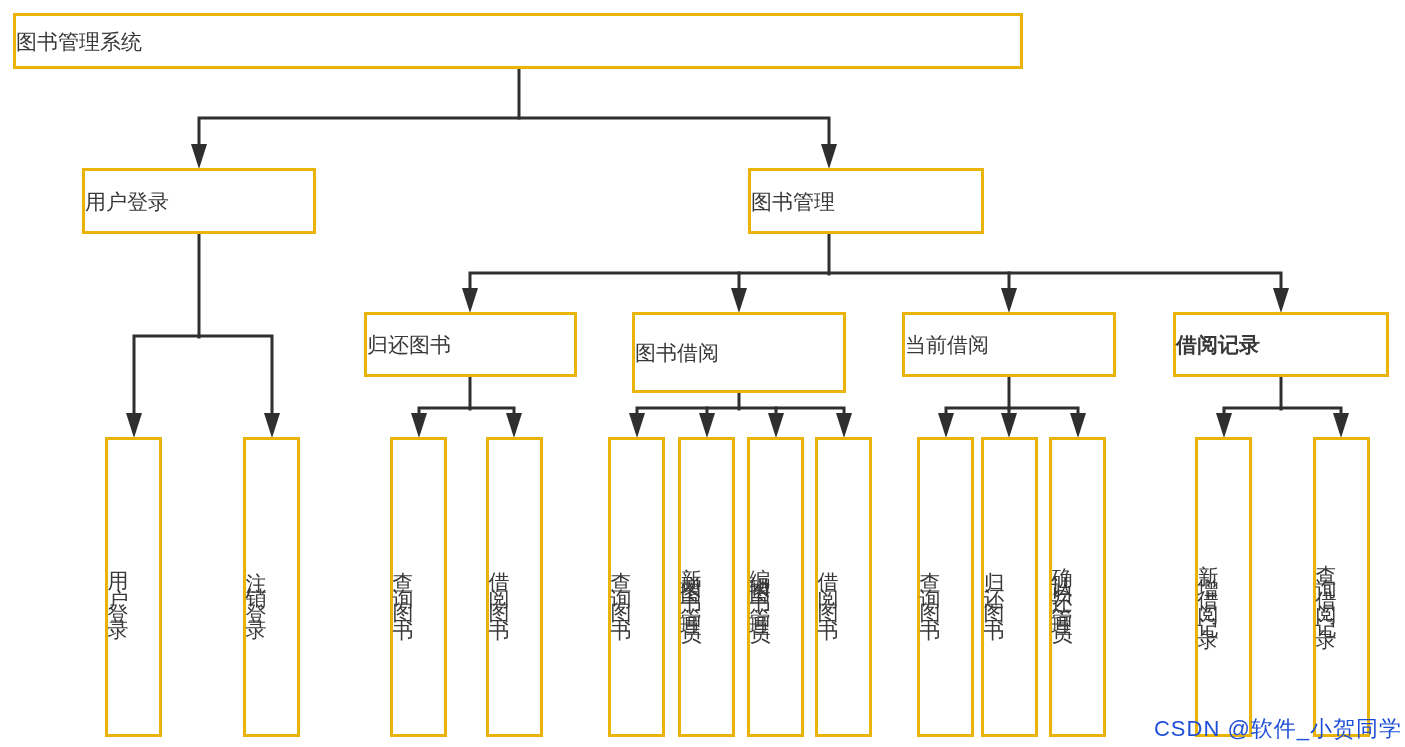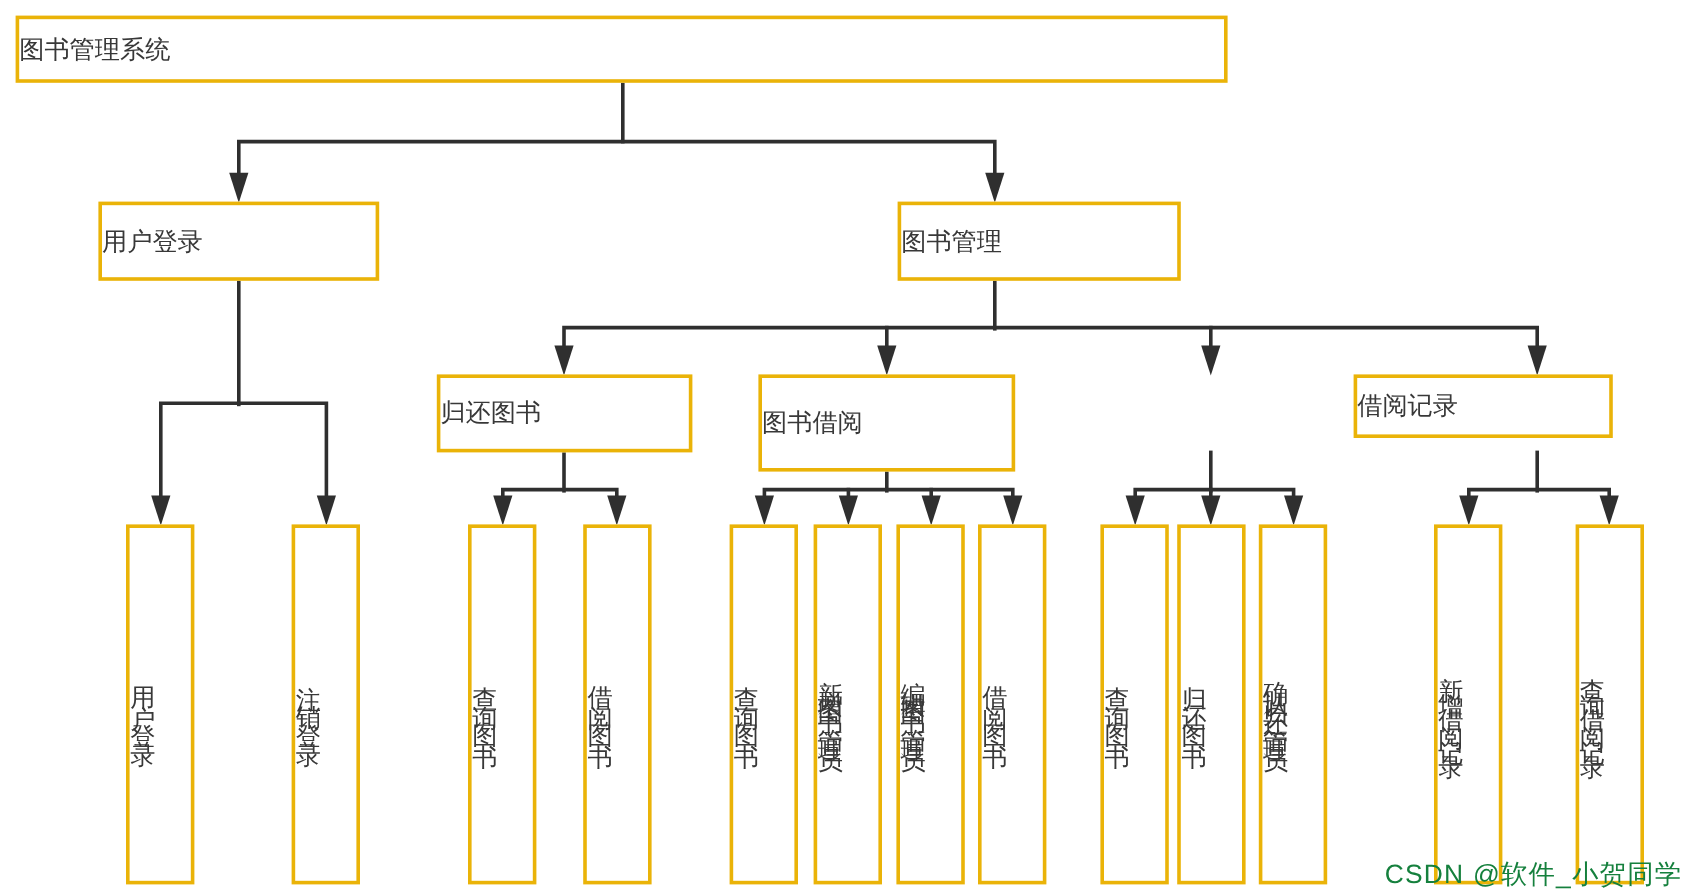--- a/index.html
+++ b/index.html
@@ -36,33 +36,33 @@
     text-orientation: upright;
     white-space: nowrap;
   }
   
   .n-root { left: 13px;  top: 13px;  width: 1010px; height: 56px; }
   .n-l2a  { left: 82px;  top: 168px; width: 234px;  height: 66px; }
   .n-l2b  { left: 711px; top: 168px; width: 236px;  height: 66px; margin-left: 37px; }
   .n-l3a  { left: 364px; top: 312px; width: 213px;  height: 65px; }
   .n-l3b  { left: 632px; top: 312px; width: 214px;  height: 81px; }
   .n-l3c  { left: 902px; top: 312px; width: 214px;  height: 65px; }
-  .n-l3d  { left: 1128px;top: 312px; width: 216px;  height: 53px; }
+  .n-l3d  { left: 1173px;top: 312px; width: 216px;  height: 65px; font-weight: bold; }
   .leaf   { top: 437px; width: 57px; height: 300px; }
   .f-1a { left: 105px; }  .f-1b { left: 243px; }
   .f-2a { left: 390px; }  .f-2b { left: 486px; }
   .f-3a { left: 608px; }  .f-3b { left: 678px; }  .f-3c { left: 747px; }  .f-3d { left: 815px; }
   .f-4a { left: 917px; }  .f-4b { left: 981px; }  .f-4c { left: 1049px; }
   .f-5a { left: 1195px; } .f-5b { left: 1313px; }
   .watermark {
     position: absolute;
     right: 3px;
     top: 714px;
     font-size: 22px;
-    color: #15803d;
+    color: #1d4ed8;
     letter-spacing: 1px;
     z-index: 3;
     white-space: nowrap;
   }
 </style>
 </head>
 <body>
 
 <div class="canvas">
 
@@ -131,20 +131,23 @@
   <div class="box n-l2b">
     <span class="h-label">图书管理</span>
   </div>
 
   <div class="box n-l3a">
     <span class="h-label">归还图书</span>
   </div>
   <div class="box n-l3b">
     <span class="h-label">图书借阅</span>
   </div>
+  <div class="box n-l3c">
+    <span class="h-label">当前借阅</span>
+  </div>
   <div class="box n-l3d">
     <span class="h-label">借阅记录</span>
   </div>
 
   <div class="box leaf f-1a">
     <span class="v-label" style="letter-spacing: 16px;">用户登录</span>
   </div>
   <div class="box leaf f-1b">
     <span class="v-label" style="letter-spacing: 16px;">注销登录</span>
   </div>

